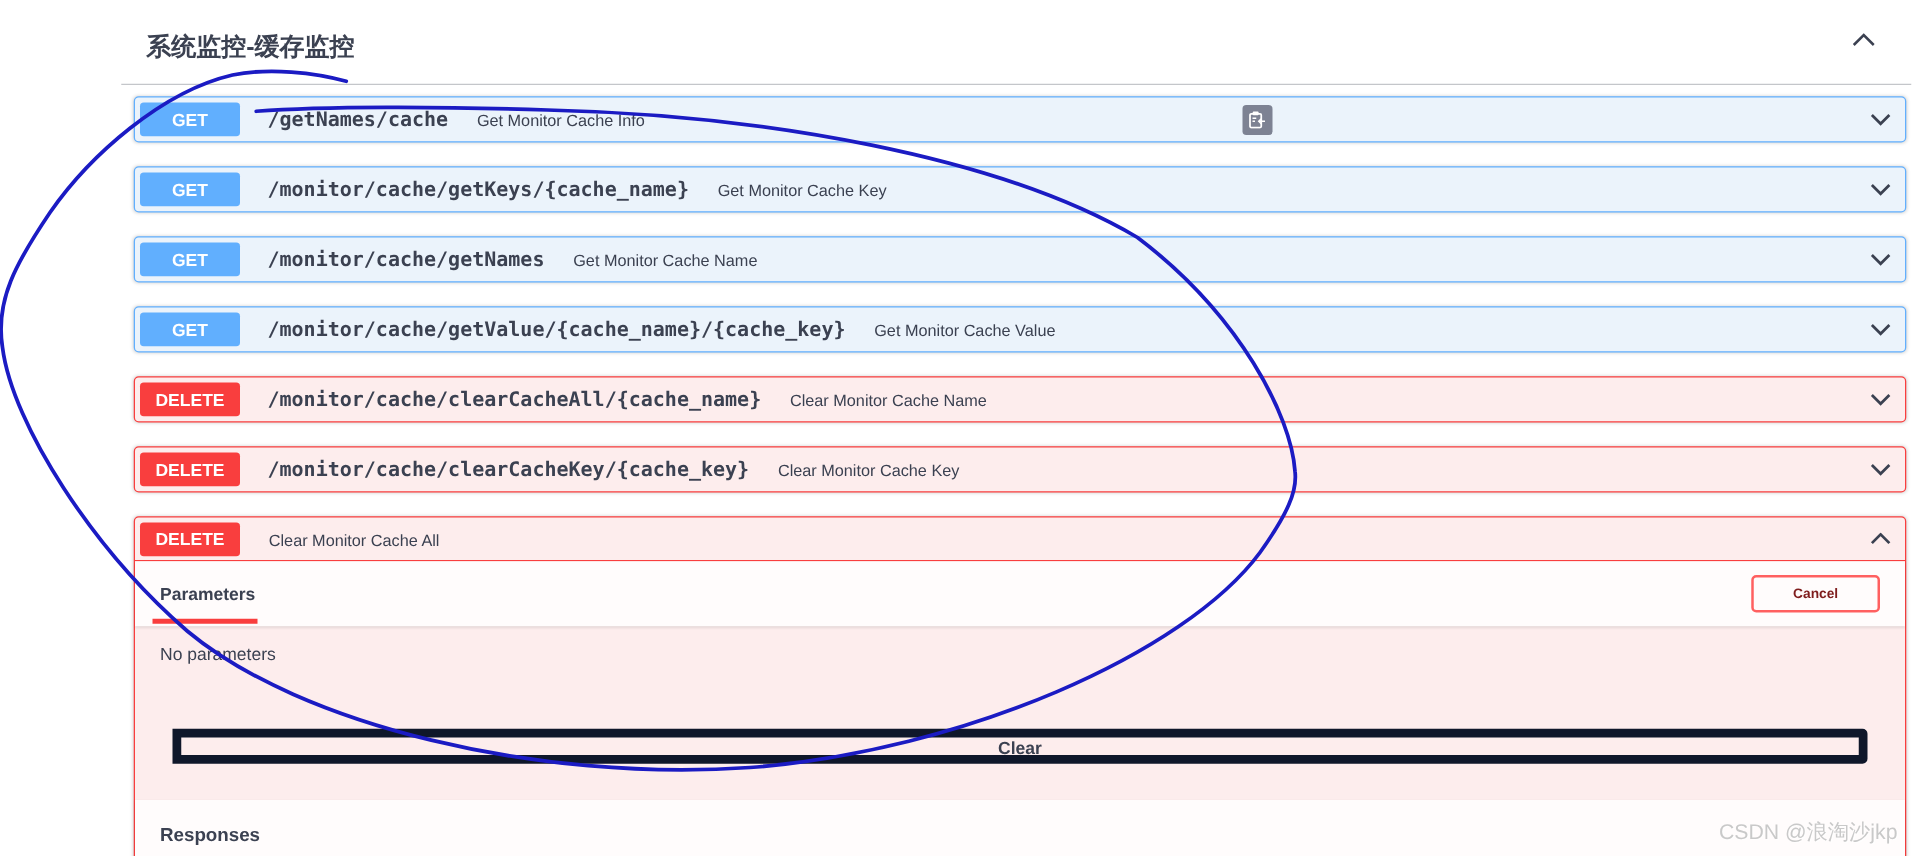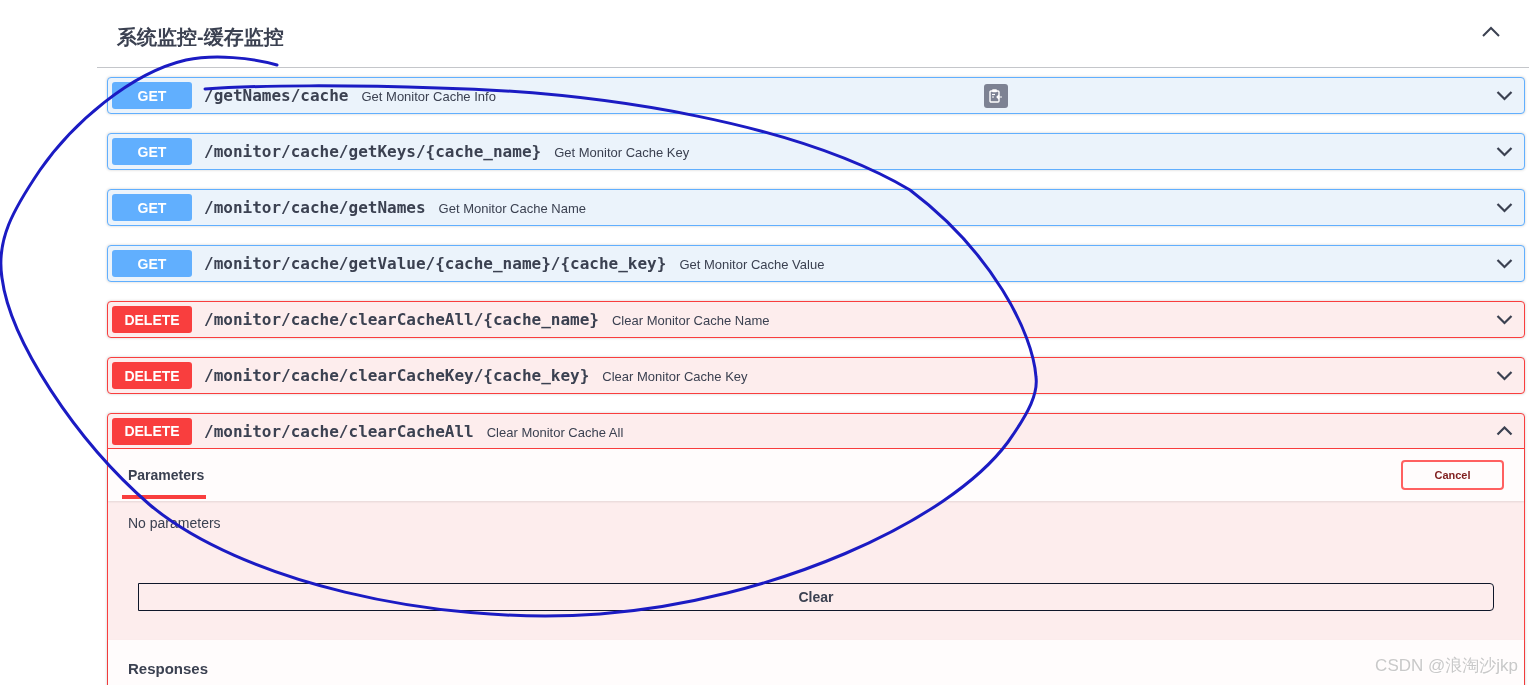--- a/index.html
+++ b/index.html
@@ -12,21 +12,21 @@
                     border-bottom:1px solid rgba(59,65,81,.3); display:flex; align-items:center; cursor:pointer;text-align:center; }
   .section-title { font-size:20px; font-weight:bold; color:#3b4151; padding-left:20px; padding-top:8px; }
   .section-chevron { position:absolute; right:28px; top:26px; }
 
   
   .content { position:absolute; left:107px; top:69px; width:1418px; }
   .opblock { border-radius:4px; box-shadow:0 0 3px rgba(0,0,0,.19); margin-bottom:19px; }
   .opblock.get    { background:#ebf3fb; border:1px solid #61affe; }
   .opblock.delete { background:#fdeded; border:1px solid #f93e3e; }
   .opblock:first-child { margin-top:8px; }
-  .op-summary { display:flex; align-items:center; height:35px; padding:0 11px 0 4px; cursor:pointer; }
+  .op-summary { display:flex; align-items:center; height:35px; padding:0 11px 0 4px; cursor:pointer;gap:10px; }
   .opblock.expanded .op-summary { border-bottom:1px solid #f93e3e; }
   .method-badge { min-width:80px; height:27px; border-radius:3px; color:#fff; font-weight:bold;
                   font-size:14px; display:flex; align-items:center; justify-content:center; }
   .badge-get    { background:#61affe; }
   .badge-delete { background:#f93e3e; }
   .op-path { font-family:"DejaVu Sans Mono", monospace; font-weight:bold; font-size:16px;
              color:#3b4151; margin-left:12px; letter-spacing:0; }
   .op-desc { font-size:13px; color:#3b4151; margin-left:13px; margin-top:2px; }
   .copy-btn { margin-left:auto; width:24px; height:24px; background:#7d8293; border-radius:3px;
               display:flex; align-items:center; justify-content:center; cursor:pointer; }
@@ -40,21 +40,21 @@
   .tab-item { position:relative; font-size:14px; font-weight:bold; color:#3b4151; cursor:pointer; }
   .tab-underline { position:absolute; left:-6px; top:28px; width:84px; height:4px; background:#f93e3e; }
   .cancel-btn { margin-left:auto; width:103px; height:30px; background:transparent;
                 border:2px solid #ff6060; border-radius:4px; color:#7f1d1d; font-weight:bold;
                 font-size:11px; font-family:"Liberation Sans",sans-serif; cursor:pointer; }
   .params-body { height:63px; padding:14px 20px; font-size:14px; color:#3b4151; }
   .execute-wrapper { height:76px; padding:19px 30px; display:flex; }
   .execute-btn { flex:1; height:28px; background:#4990e2; border:1px solid #4990e2;
                  border-radius:4px 0 0 4px; color:#fff; font-weight:bold; font-size:14px;
                  font-family:"Liberation Sans",sans-serif; cursor:pointer; }
-  .clear-btn { flex:1; height:28px; background:transparent; border:1px solid #0f172a;
+  .clear-btn { flex:1; height:28px; background:transparent; border:7px solid #0f172a;
                border-radius:0 4px 4px 0; color:#3b4151; font-weight:bold; font-size:14px;
                font-family:"Liberation Sans",sans-serif; cursor:pointer; }
   .responses-strip { height:56px; }
   .responses-title { font-size:15px; font-weight:bold; color:#3b4151; }
 
   
   .annotation { position:absolute; left:0; top:0; z-index:10; pointer-events:none; }
   .watermark { position:absolute; right:16px; bottom:8px; z-index:5; font-size:17px;
                color:#c9c9c9; text-shadow:1px 1px 1px rgba(255,255,255,.9); }
 </style>
@@ -143,21 +143,20 @@
         <span class="op-desc">Clear Monitor Cache Key</span>
         <svg class="chev lone" width="17" height="10" viewBox="0 0 17 10">
           <path d="M1.5 1 L8.5 8 L15.5 1" fill="none" stroke="#3b4151" stroke-width="2.2"></path>
         </svg>
       </div>
     </div>
 
     <div class="opblock delete expanded">
       <div class="op-summary">
         <span class="method-badge badge-delete">DELETE</span>
-        <span class="op-path">/monitor/cache/clearCacheAll</span>
         <span class="op-desc">Clear Monitor Cache All</span>
         <svg class="chev lone" width="17" height="10" viewBox="0 0 17 10">
           <path d="M1.5 8.5 L8.5 1.5 L15.5 8.5" fill="none" stroke="#3b4151" stroke-width="2.2"></path>
         </svg>
       </div>
 
       <div class="opblock-body">
         <div class="panel-strip params-strip">
           <span class="tab-item">
             <span>Parameters</span>

